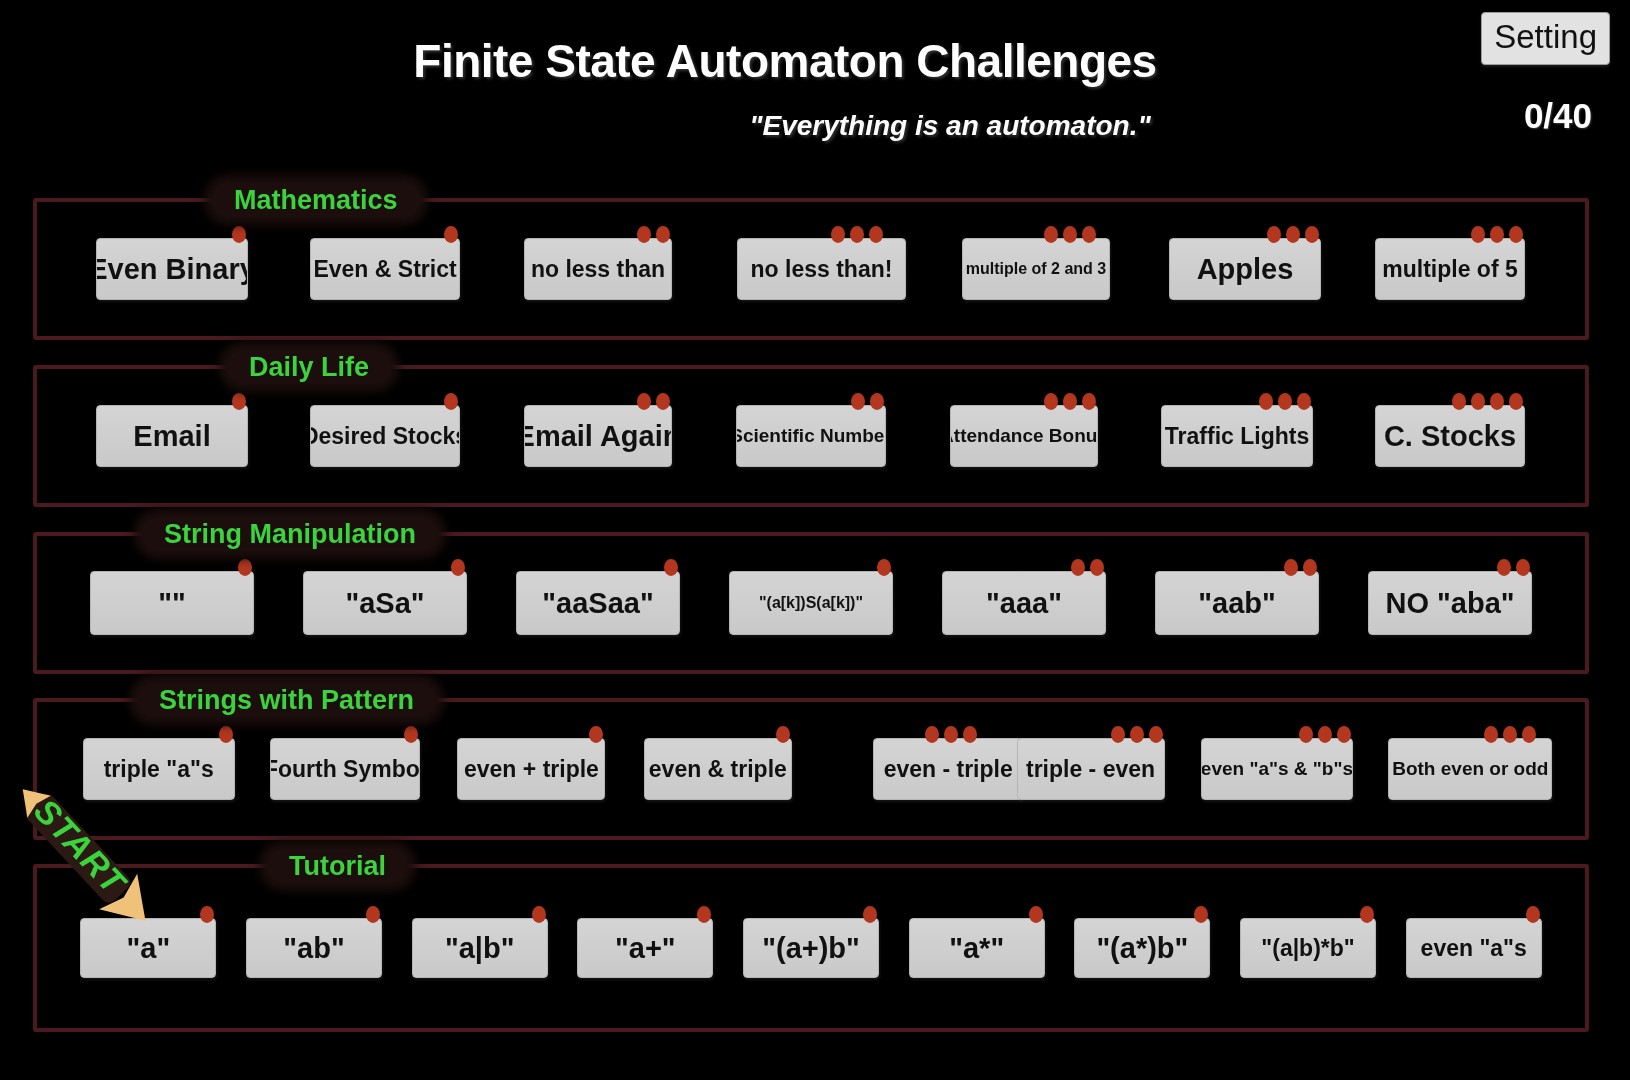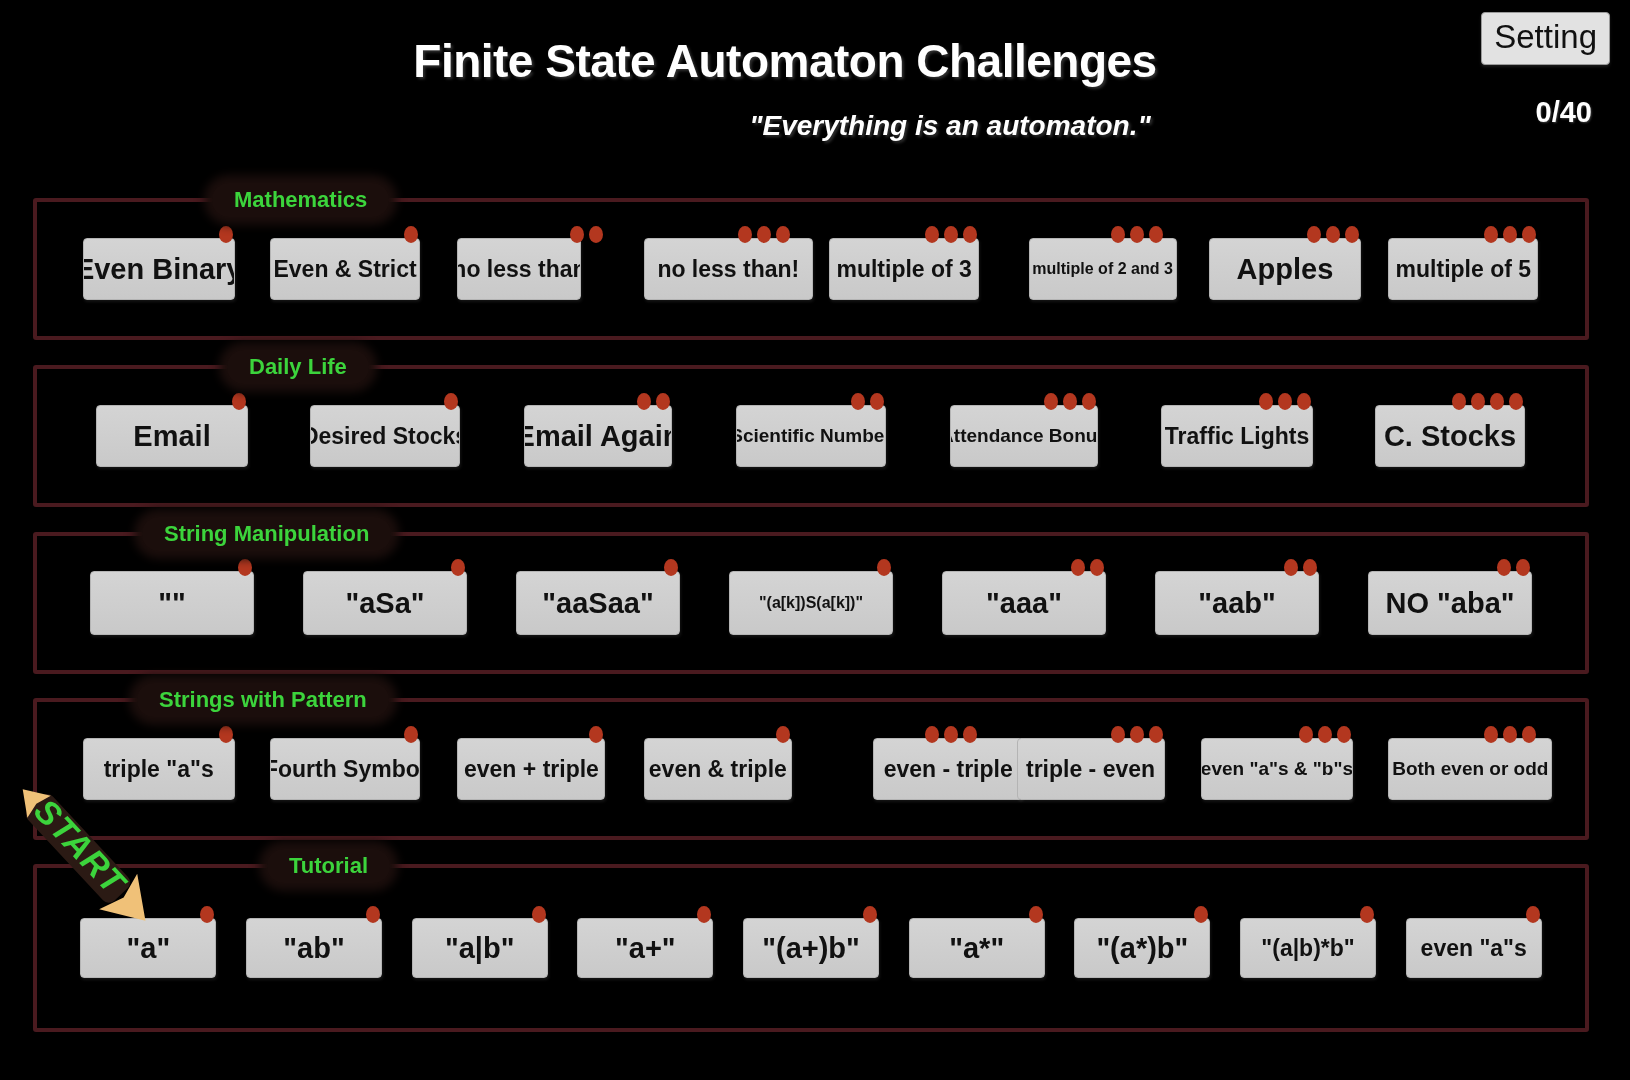--- a/index.html
+++ b/index.html
@@ -66,21 +66,21 @@
     line-height: 1.08;
     box-shadow: 0 2px 3px rgba(255,255,255,0.10);
     cursor: pointer;
   }
 
   #progress-counter {
     position: absolute;
     top: 96px;
     right: 38px;
     color: #ffffff;
-    font-size: 29px;
+    font-size: 35px;
     font-weight: bold;
     text-shadow: 1px 1px 2px rgba(120,120,120,0.5);
   }
 
   
   .category-group {
     position: absolute;
     left: 33px;
     width: 1556px;
     border: 4px solid #4a1a1f;
@@ -90,21 +90,21 @@
 
   .category-label {
     position: absolute;
     top: -19px;
     height: 34px;
     line-height: 34px;
     padding: 0 22px;
     background: #1b0e0c;
     border-radius: 17px / 16px;
     color: #3cd43c;
-    font-size: 22px;
+    font-size: 27px;
     font-weight: bold;
     white-space: nowrap;
     text-align: center;
     box-shadow: 0 0 10px 8px #1b0e0c;
     z-index: 4;
   }
 
   .button-row {
     position: relative;
     display: flex;
@@ -214,41 +214,31 @@
             </div>
             <div class="challenge-button sz-md" style="width: 150px; height: 62px;">Even &amp; Strict</div>
           </div>
         </div>
         <div class="challenge-slot">
           <div style="position: relative; width: 148px; height: 62px;">
             <div class="difficulty-dots" style="left: 113px; top: -12px;">
               <span class="dot"></span>
               <span class="dot"></span>
             </div>
-            <div class="challenge-button sz-md" style="width: 124px; height: 62px;">no less than</div>
+            <div class="challenge-button sz-md" style="width: 148px; height: 62px;">no less than</div>
           </div>
         </div>
         <div class="challenge-slot">
           <div style="position: relative; width: 148px; height: 62px;">
             <div class="difficulty-dots" style="left: 94px; top: -12px;">
               <span class="dot"></span>
               <span class="dot"></span>
               <span class="dot"></span>
             </div>
             <div class="challenge-button sz-md" style="width: 169px; height: 62px;">no less than!</div>
-          </div>
-        </div>
-        <div class="challenge-slot">
-          <div style="position: relative; width: 150px; height: 62px;">
-            <div class="difficulty-dots" style="left: 96px; top: -12px;">
-              <span class="dot"></span>
-              <span class="dot"></span>
-              <span class="dot"></span>
-            </div>
-            <div class="challenge-button sz-md" style="width: 150px; height: 62px;">multiple of 3</div>
           </div>
         </div>
         <div class="challenge-slot">
           <div style="position: relative; width: 148px; height: 62px;">
             <div class="difficulty-dots" style="left: 94px; top: -12px;">
               <span class="dot"></span>
               <span class="dot"></span>
               <span class="dot"></span>
             </div>
             <div class="challenge-button sz-xs" style="width: 148px; height: 62px; margin-left: 12px;">multiple of 2 and 3</div>

